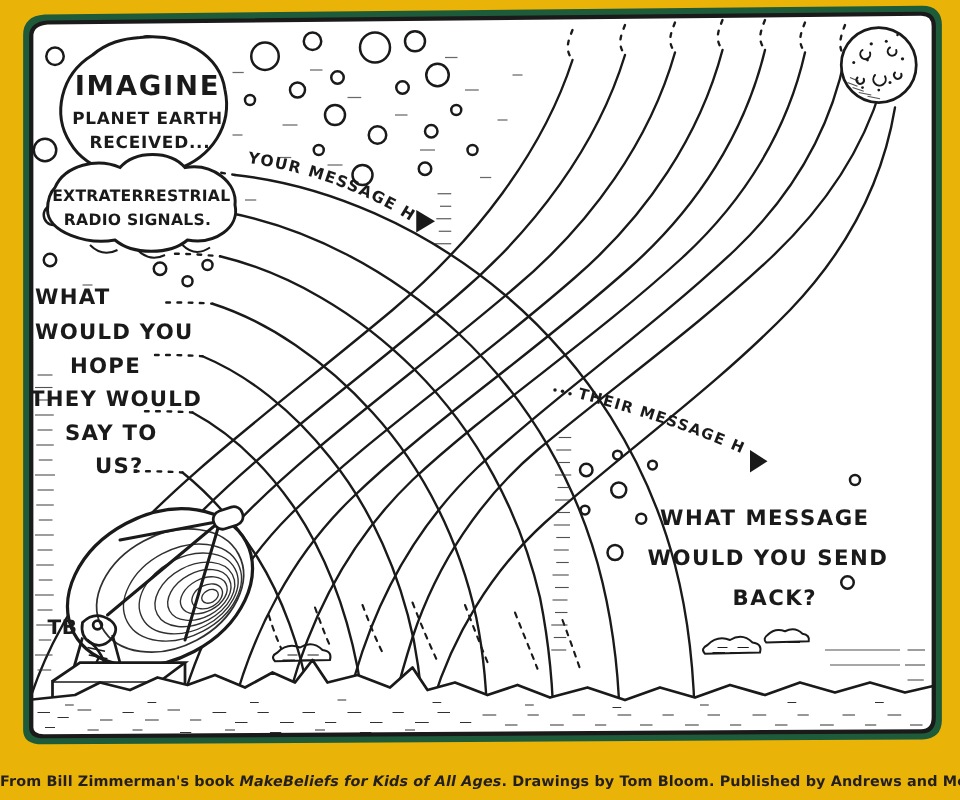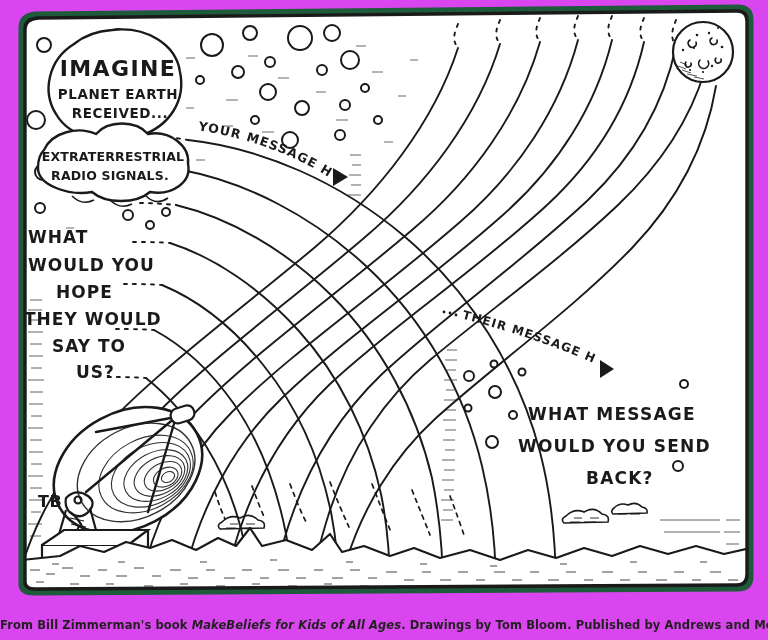--- a/index.html
+++ b/index.html
@@ -1,17 +1,17 @@
 <!DOCTYPE html>
 <html><head>
 <meta charset="utf-8">
 <style>
   html,body{margin:0;padding:0;background:#ffffff;}
   body{width:768px;height:640px;overflow:hidden;font-family:"Liberation Sans",sans-serif;}
-  #stage{position:relative;width:768px;height:640px;background:#d946ef;}
+  #stage{position:relative;width:768px;height:640px;background:#eab308;}
   #cartoon{position:absolute;left:0;top:0;width:768px;height:600px;}
   .caption{
     position:absolute;left:0;top:618px;width:768px;text-align:center;
     font-family:"DejaVu Sans",sans-serif;font-size:11.5px;font-weight:bold;
     color:#231f20;letter-spacing:0.1px;white-space:nowrap;
   }
   .caption i{}
   svg text{font-family:"DejaVu Sans",sans-serif;}
 </style>
 </head>

